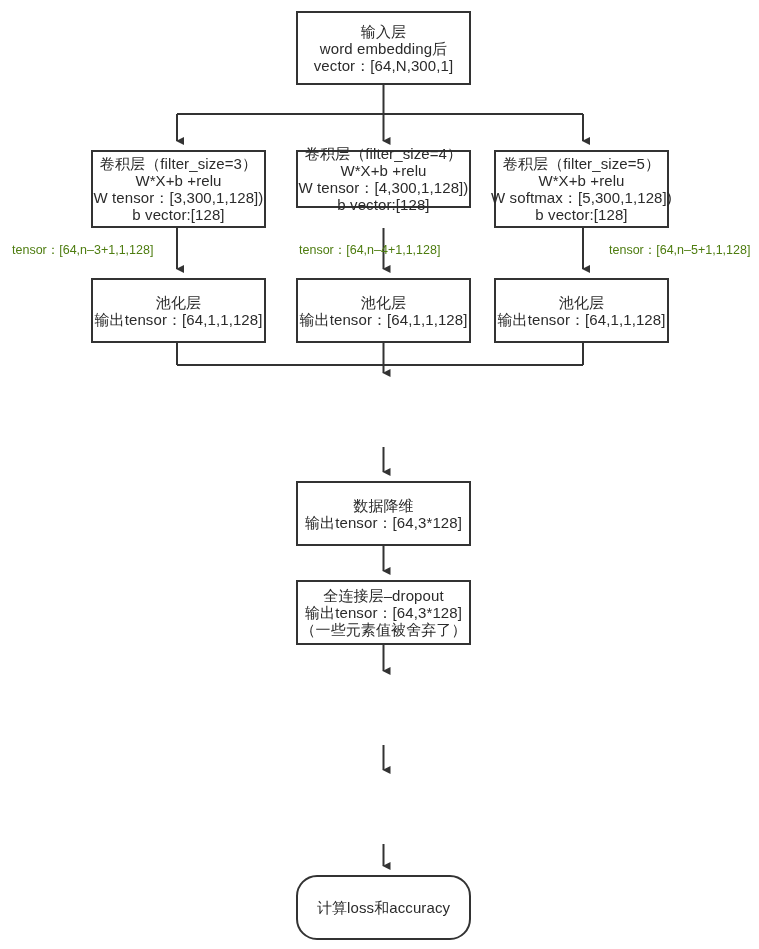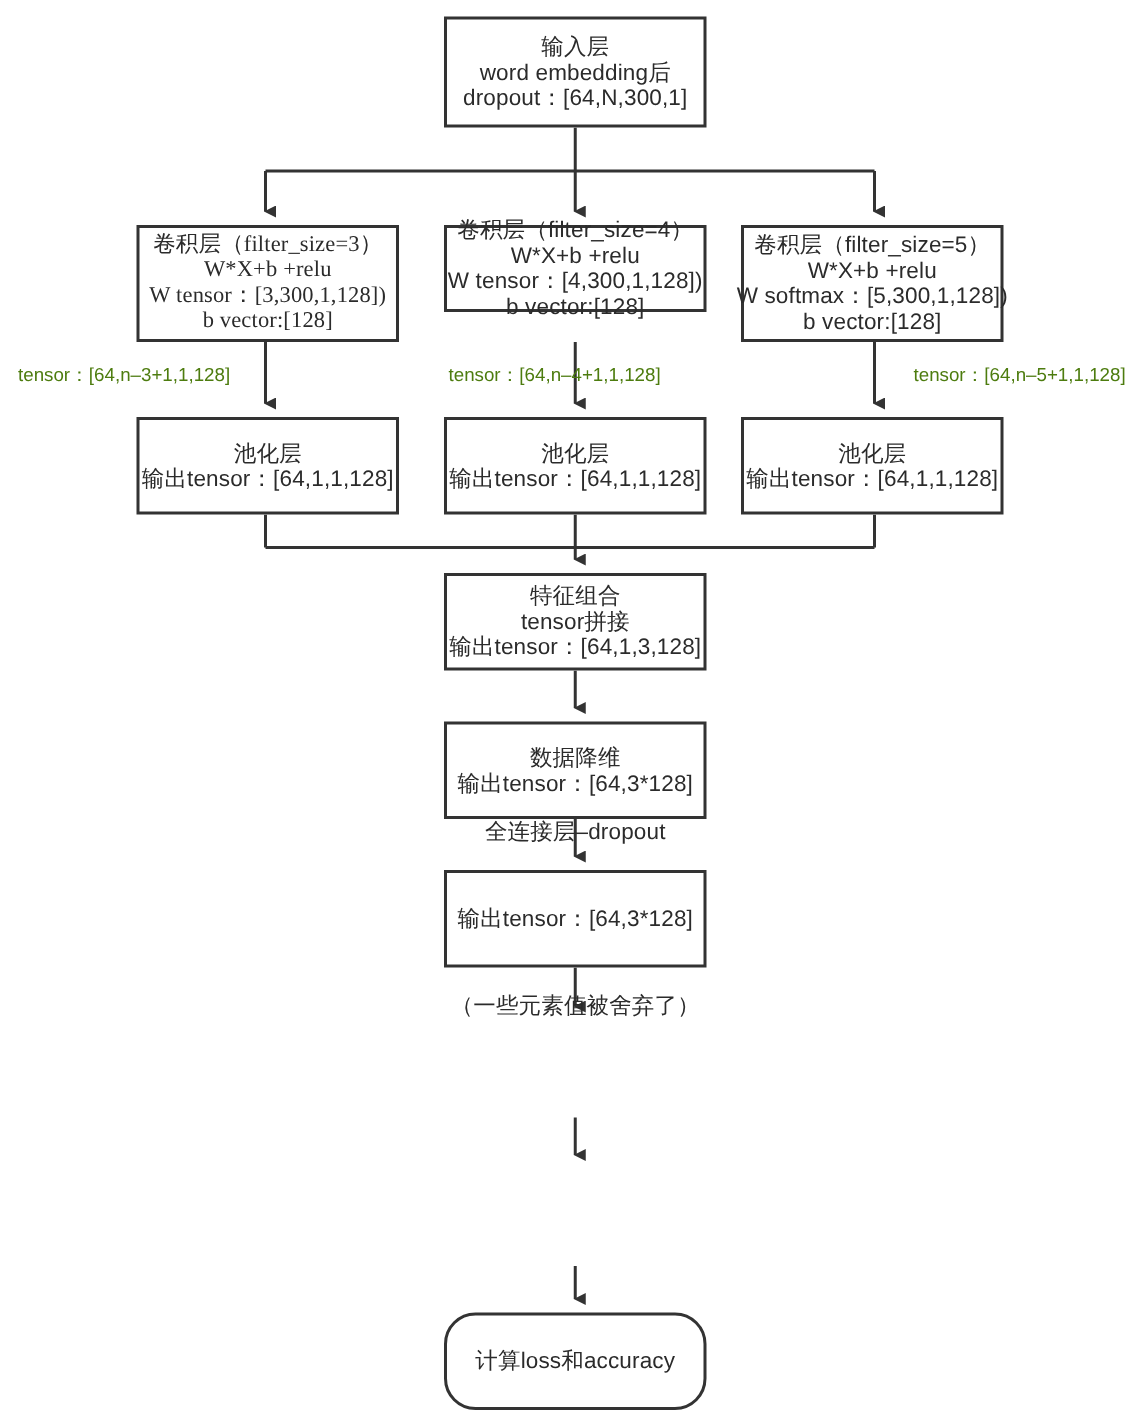--- a/index.html
+++ b/index.html
@@ -35,29 +35,29 @@
     position:absolute;
     font-size:12.5px;
     line-height:16px;
     color:#4d7c0f;
     white-space:nowrap;
     text-align:right;
   }
 
   
   #n-input   {left:296px;top:11px; width:175px;height:74px;}
-  #n-conv3   {left:91px; top:150px;width:175px;height:78px;font-family:Liberation Serif, serif;}
+  #n-conv3   {left:91px; top:150px;width:175px;height:78px;}
   #n-conv4   {left:296px;top:150px;width:175px;height:58px;}
   #n-conv5   {left:494px;top:150px;width:175px;height:78px;}
   #n-pool3   {left:91px; top:278px;width:175px;height:65px;}
   #n-pool4   {left:296px;top:278px;width:175px;height:65px;}
   #n-pool5   {left:494px;top:278px;width:175px;height:65px;}
   #n-concat  {left:296px;top:382px;width:175px;height:65px;}
   #n-flatten {left:296px;top:481px;width:175px;height:65px;text-align:center;}
-  #n-dropout {left:296px;top:580px;width:175px;height:65px;gap:41px;}
+  #n-dropout {left:296px;top:580px;width:175px;height:65px;}
   #n-softmax {left:296px;top:680px;width:175px;height:65px;}
   #n-norm    {left:296px;top:779px;width:175px;height:65px;}
   #n-loss    {left:296px;top:875px;width:175px;height:65px;border-radius:21px;}
 
   
   #lbl-3{left:12px; top:242px;}
   #lbl-4{left:299px;top:242px;}
   #lbl-5{left:609px;top:242px;}
 </style>
 </head>
@@ -93,21 +93,21 @@
       <path d="M383.5,546 L383.5,571" marker-end="url(#ah)"></path>
       <path d="M383.5,645 L383.5,671" marker-end="url(#ah)"></path>
       <path d="M383.5,745 L383.5,770" marker-end="url(#ah)"></path>
       <path d="M383.5,844 L383.5,866" marker-end="url(#ah)"></path>
     </g>
   </svg>
 
   <div class="node" id="n-input">
     <span class="ln">输入层</span>
     <span class="ln">word embedding后</span>
-    <span class="ln">dropout：[64,N,300,1]</span>
+    <span class="ln">vector：[64,N,300,1]</span>
   </div>
 
   <div class="node" id="n-conv3">
     <span class="ln">卷积层（filter_size=3）</span>
     <span class="ln">W*X+b +relu</span>
     <span class="ln">W tensor：[3,300,1,128])</span>
     <span class="ln">b vector:[128]</span>
   </div>
 
   <div class="node" id="n-conv4">
@@ -132,25 +132,20 @@
   <div class="node" id="n-pool4">
     <span class="ln">池化层</span>
     <span class="ln">输出tensor：[64,1,1,128]</span>
   </div>
 
   <div class="node" id="n-pool5">
     <span class="ln">池化层</span>
     <span class="ln">输出tensor：[64,1,1,128]</span>
   </div>
 
-  <div class="node" id="n-concat">
-    <span class="ln">特征组合</span>
-    <span class="ln">tensor拼接</span>
-    <span class="ln">输出tensor：[64,1,3,128]</span>
-  </div>
 
   <div class="node" id="n-flatten">
     <span class="ln">数据降维</span>
     <span class="ln">输出tensor：[64,3*128]</span>
   </div>
 
   <div class="node" id="n-dropout">
     <span class="ln">全连接层–dropout</span>
     <span class="ln">输出tensor：[64,3*128]</span>
     <span class="ln">（一些元素值被舍弃了）</span>

